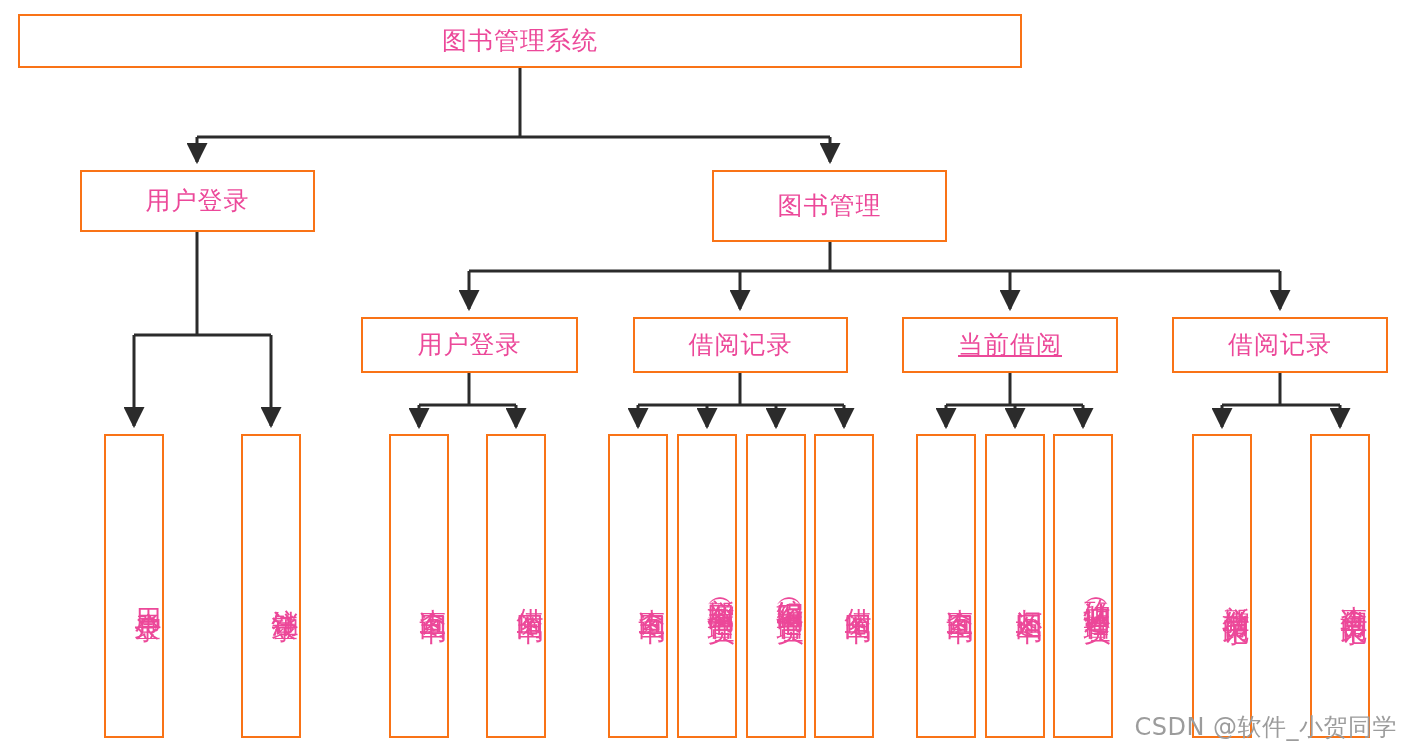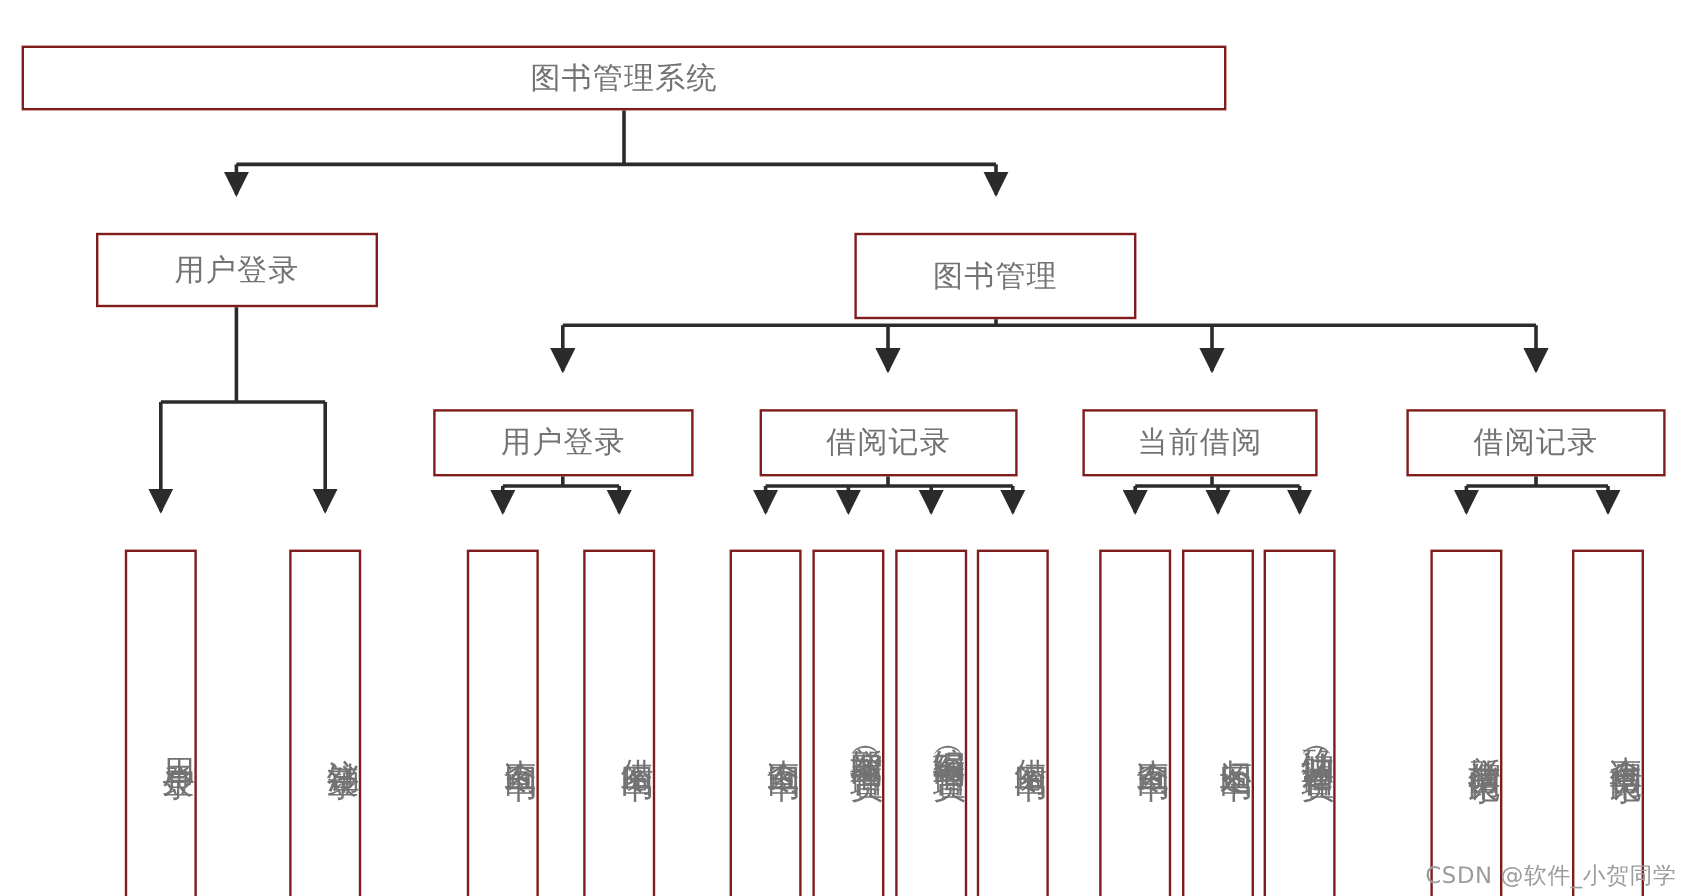--- a/index.html
+++ b/index.html
@@ -23,26 +23,25 @@
     left: 0;
     top: 0;
     width: 1405px;
     height: 747px;
     pointer-events: none;
   }
   .node {
     position: absolute;
     box-sizing: border-box;
     background: #ffffff;
-    border: 2px solid #7f1d1d;
+    border: 2px solid #f97316;
     display: flex;
     align-items: center;
     justify-content: center;
-    color: #737373;
-    margin-top: 24px;
+    color: #ec4899;
   }
   .node.h {
     font-size: 25px;
     line-height: 1.1;
     letter-spacing: 1px;
     white-space: nowrap;
   }
   .node.root {
     font-size: 25px;
   }
@@ -60,21 +59,21 @@
     padding-top: 8px;
   }
   .vlabel {
     writing-mode: vertical-rl;
     text-orientation: upright;
   }
   #watermark {
     position: absolute;
     right: 8px;
     bottom: 4px;
-    font-size: 19px;
+    font-size: 24px;
     color: #9c9c9c;
     letter-spacing: 0.5px;
     white-space: nowrap;
     font-family: "DejaVu Sans", "Liberation Sans", sans-serif;
   }
 </style>
 </head>
 <body>
 
 <div id="canvas">
@@ -139,21 +138,21 @@
   <div class="node h" style="left:712px; top:170px; width:235px; height:72px;">
     <span>图书管理</span>
   </div>
 
   <div class="node h" style="left:361px; top:317px; width:217px; height:56px;">
     <span>用户登录</span>
   </div>
   <div class="node h" style="left:633px; top:317px; width:215px; height:56px;">
     <span>借阅记录</span>
   </div>
-  <div class="node h" style="left:902px; top:317px; width:196px; height:56px;">
+  <div class="node h" style="left:902px; top:317px; width:216px; height:56px;text-decoration:underline;">
     <span>当前借阅</span>
   </div>
   <div class="node h" style="left:1172px; top:317px; width:216px; height:56px;">
     <span>借阅记录</span>
   </div>
 
   <div class="node v" style="left:104px; top:434px; width:60px; height:304px;">
     <span class="vlabel">用户登录</span>
   </div>
   <div class="node v" style="left:241px; top:434px; width:60px; height:304px;">

